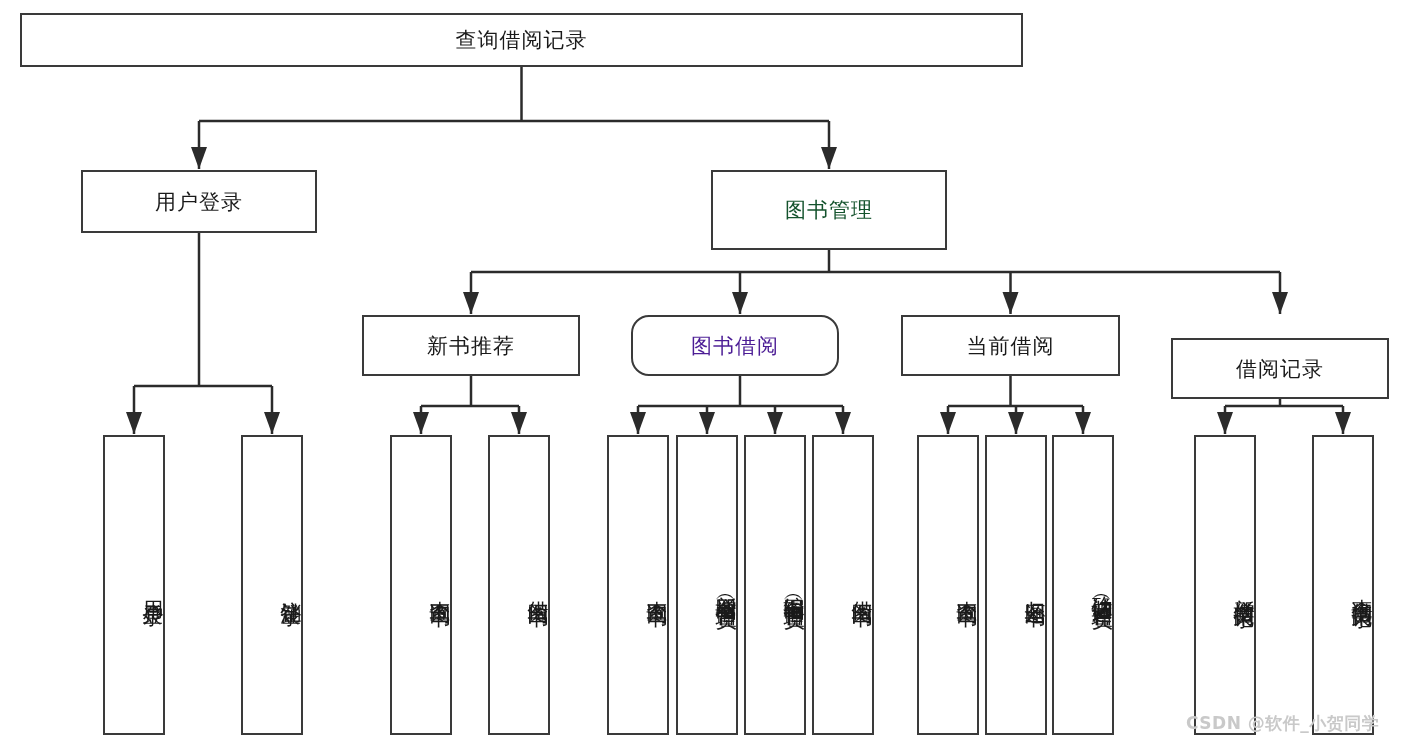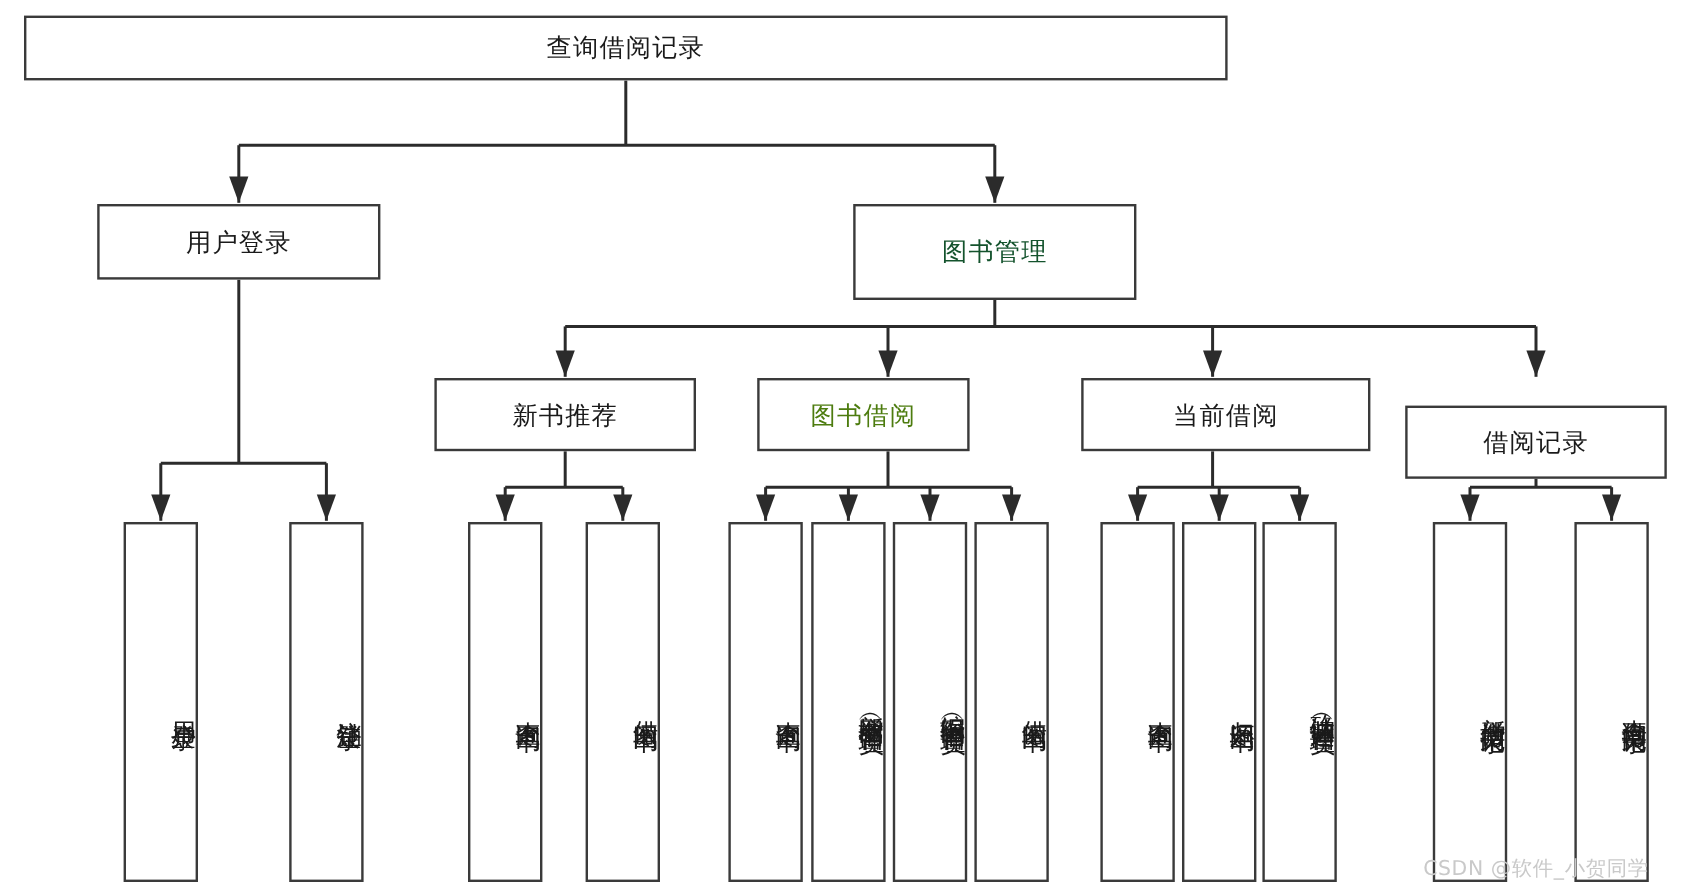--- a/index.html
+++ b/index.html
@@ -53,20 +53,21 @@
     white-space: pre-line;
   }
   .watermark {
     position: absolute;
     left: 1186px;
     top: 712px;
     font-size: 17px;
     color: #c9c9c9;
     white-space: nowrap;
     letter-spacing: 0.5px;
+    font-weight: bold;
   }
 </style>
 </head>
 <body>
 
 <div id="canvas">
 
   <svg id="wires" viewBox="0 0 1405 747">
       <line x1="521.5" y1="67" x2="521.5" y2="121" stroke="#2b2b2b" stroke-width="2.5"></line>
       <line x1="199" y1="121" x2="829" y2="121" stroke="#2b2b2b" stroke-width="2.5"></line>
@@ -128,24 +129,24 @@
       </div>
       <div class="node horiz" style="left: 81px; top: 170px; width: 236px; height: 63px; border-color: rgb(58, 58, 58); background: rgb(255, 255, 255); color: rgb(26, 26, 26);">
         <span class="label">用户登录</span>
       </div>
       <div class="node horiz" style="left: 711px; top: 170px; width: 236px; height: 80px; border-color: rgb(58, 58, 58); background: rgb(255, 255, 255); color: #14532d; text-align: right;">
         <span class="label">图书管理</span>
       </div>
       <div class="node horiz" style="left: 362px; top: 315px; width: 218px; height: 61px; border-color: rgb(58, 58, 58); background: rgb(255, 255, 255); color: rgb(26, 26, 26);">
         <span class="label">新书推荐</span>
       </div>
-      <div class="node horiz" style="left: 631px; top: 315px; width: 177px; height: 61px; border-color: rgb(58, 58, 58); background: rgb(255, 255, 255); color: #4d7c0f;">
+      <div class="node horiz" style="left: 631px; top: 315px; width: 208px; height: 61px; border-color: rgb(58, 58, 58); background: rgb(255, 255, 255); color: #4c1d95; border-radius: 18px;">
         <span class="label">图书借阅</span>
       </div>
-      <div class="node horiz" style="left: 901px; top: 315px; width: 241px; height: 61px; border-color: rgb(58, 58, 58); background: rgb(255, 255, 255); color: rgb(26, 26, 26);">
+      <div class="node horiz" style="left: 901px; top: 315px; width: 219px; height: 61px; border-color: rgb(58, 58, 58); background: rgb(255, 255, 255); color: rgb(26, 26, 26);">
         <span class="label">当前借阅</span>
       </div>
       <div class="node horiz" style="left: 1171px; top: 315px; width: 218px; height: 61px; border-color: rgb(58, 58, 58); background: rgb(255, 255, 255); color: rgb(26, 26, 26); margin-top: 23px;">
         <span class="label">借阅记录</span>
       </div>
       <div class="node vert" style="left: 103px; top: 435px; width: 62px; height: 300px; border-color: rgb(58, 58, 58); background: rgb(255, 255, 255); color: rgb(26, 26, 26);">
         <span class="label">用户登录</span>
       </div>
       <div class="node vert" style="left: 241px; top: 435px; width: 62px; height: 300px; border-color: rgb(58, 58, 58); background: rgb(255, 255, 255); color: rgb(26, 26, 26);">
         <span class="label">注销登录</span>

